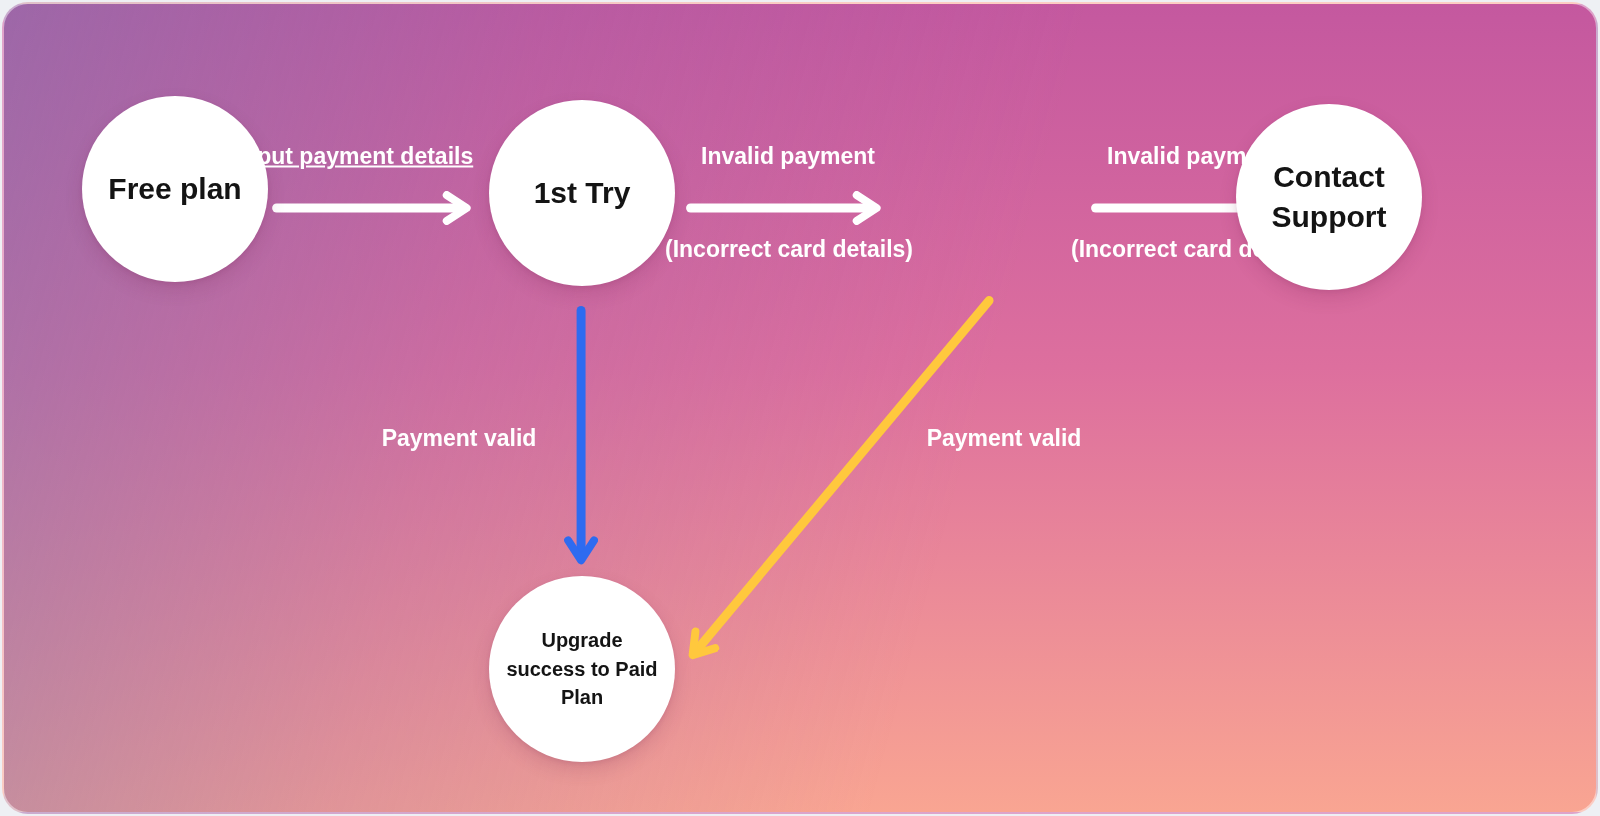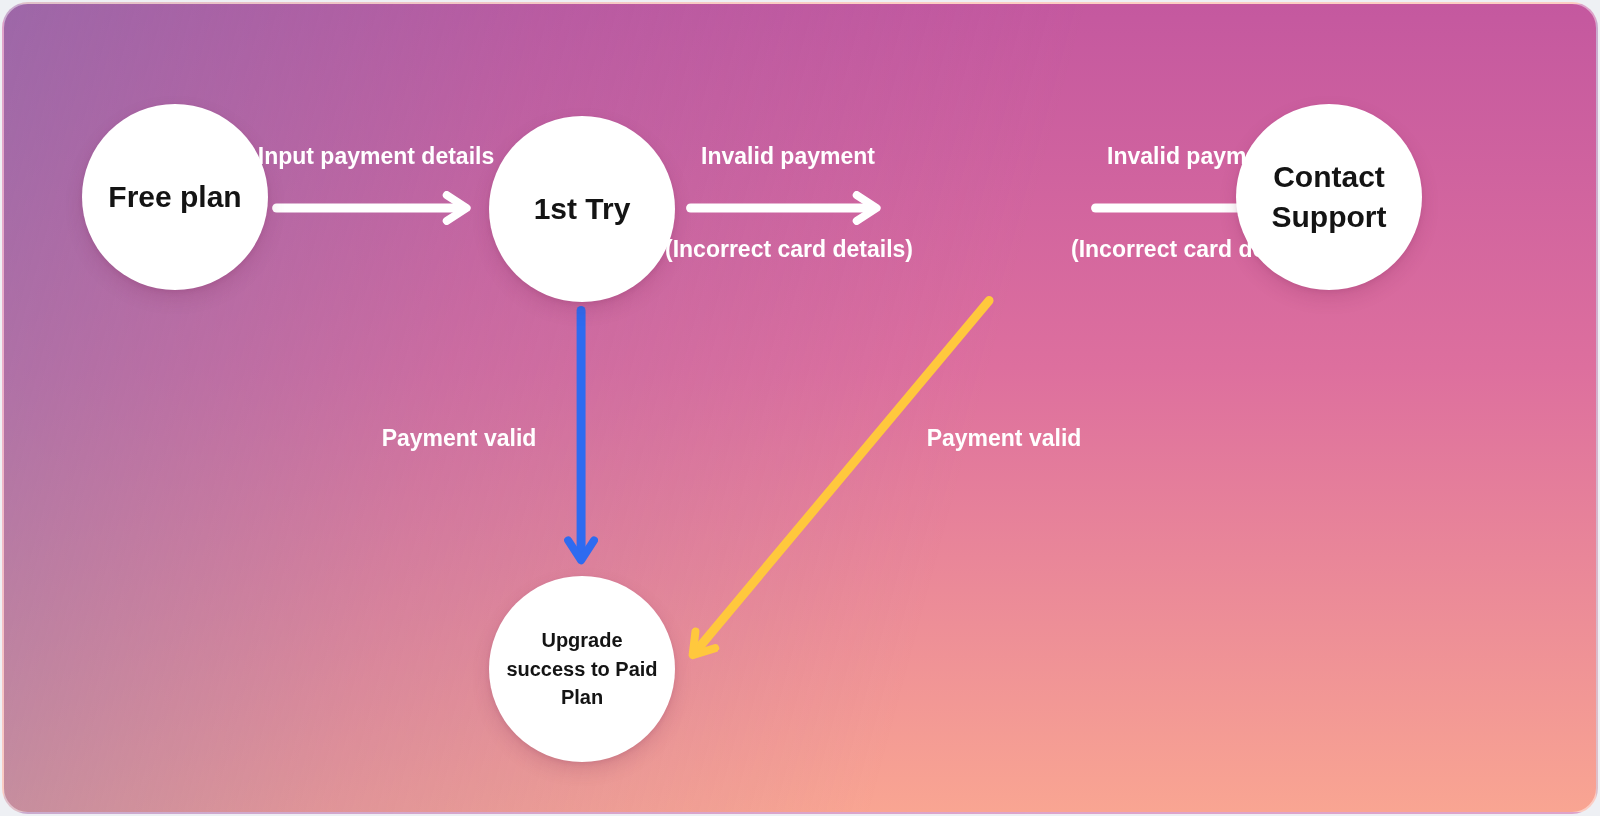--- a/index.html
+++ b/index.html
@@ -79,38 +79,38 @@
       </marker>
     </defs>
 
     <line x1="272" y1="205" x2="460" y2="205" stroke-width="9" stroke-linecap="round" marker-end="url(#head-white)" stroke="#ffffff"></line>
     <line x1="688" y1="205" x2="872" y2="205" stroke-width="9" stroke-linecap="round" marker-end="url(#head-white)" stroke="#ffffff"></line>
     <line x1="1095" y1="205" x2="1280" y2="205" stroke-width="9" stroke-linecap="round" marker-end="url(#head-white)" stroke="#ffffff"></line>
     <line x1="578" y1="308" x2="578" y2="556" stroke-width="9" stroke-linecap="round" marker-end="url(#head-blue)" stroke="#2e6bf0"></line>
     <line x1="988" y1="298" x2="692" y2="652" stroke-width="9" stroke-linecap="round" marker-end="url(#head-yellow)" stroke="#ffc83d"></line>
   </svg>
 
-  <div class="node" style="left:78px; top:100px;">
+  <div class="node" style="left:78px; top:92px;">
     <div class="node-label">Free plan</div>
   </div>
 
-  <div class="node" style="left:485px; top:112px;">
+  <div class="node" style="left:485px; top:96px;">
     <div class="node-label">1st Try</div>
   </div>
 
 
   <div class="node" style="left:1232px; top:100px;">
     <div class="node-label" style="max-width:150px;">Contact Support</div>
   </div>
 
   <div class="node" style="left:485px; top:572px;">
     <div class="node-label small" style="max-width:152px;">Upgrade success to Paid Plan</div>
   </div>
 
-  <div class="edge-label" style="left:372px; top:152px;">Input payment details</div>
+  <div class="edge-label" style="left:351px; top:152px;text-decoration:underline;">Input payment details</div>
 
   <div class="edge-label" style="left:784px; top:152px;">Invalid payment</div>
   <div class="edge-label" style="left:785px; top:245px;">(Incorrect card details)</div>
 
   <div class="edge-label" style="left:1190px; top:152px;">Invalid payment</div>
   <div class="edge-label" style="left:1191px; top:245px;">(Incorrect card details)</div>
 
   <div class="edge-label" style="left:455px; top:434px;">Payment valid</div>
 
   <div class="edge-label" style="left:1000px; top:434px;">Payment valid</div>

